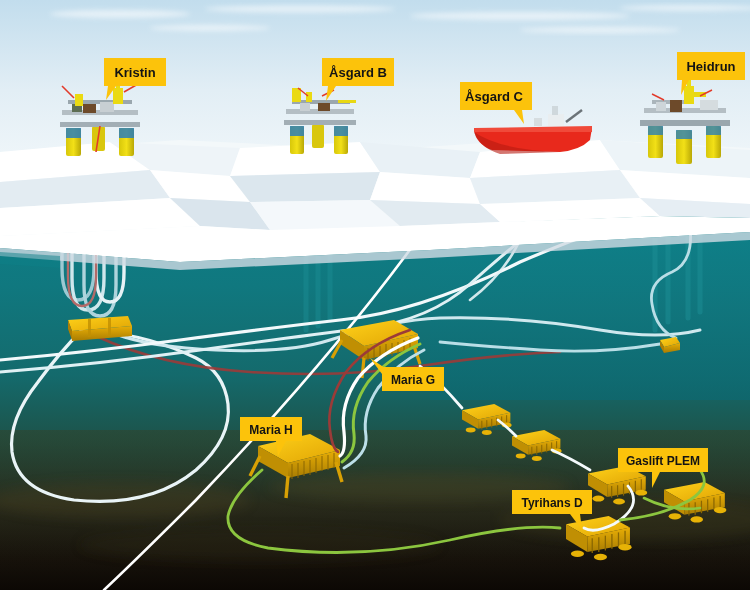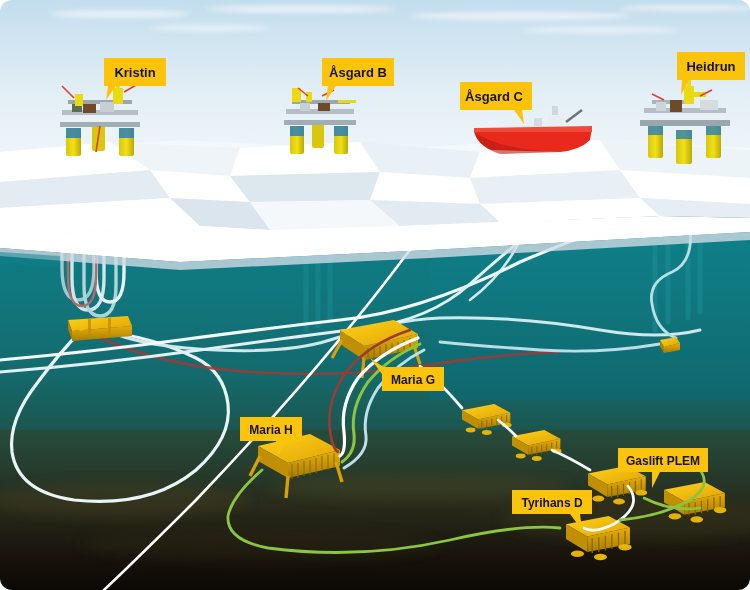--- a/index.html
+++ b/index.html
@@ -1,17 +1,17 @@
 <!DOCTYPE html>
 <html><head>
 <meta charset="utf-8">
 <style>
   html,body{margin:0;padding:0;background:#fff;}
   body{font-family:"Liberation Sans",sans-serif;}
-  #scene{position:relative;width:750px;height:590px;overflow:hidden;background:#eaf2f7;border-radius:12px;}
+  #scene{position:relative;width:750px;height:590px;overflow:hidden;background:#eaf2f7;}
   #scene svg{display:block;width:750px;height:590px;}
   .lbl-text{font-family:"Liberation Sans",sans-serif;font-weight:bold;fill:#141414;}
   .lbl-box{fill:#FCC30B;}
 </style>
 </head>
 <body>
 
 <div id="scene">
 <svg viewBox="0 0 750 590" xmlns="http://www.w3.org/2000/svg">
   <defs>

